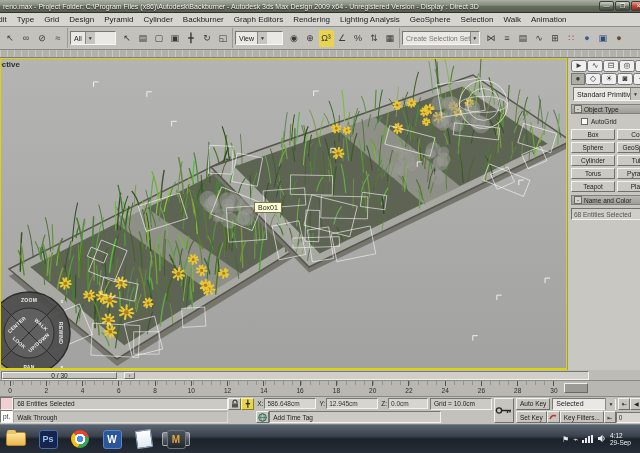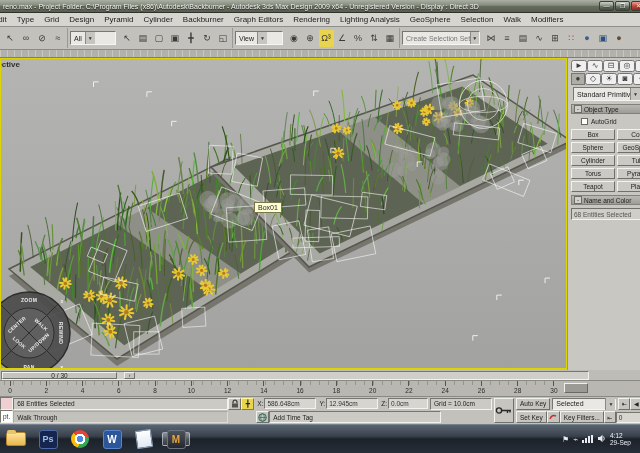--- a/index.html
+++ b/index.html
@@ -160,21 +160,21 @@
       <span class="mi"><span>Design</span></span>
       <span class="mi"><span>Pyramid</span></span>
       <span class="mi"><span>Cylinder</span></span>
       <span class="mi"><span>Backburner</span></span>
       <span class="mi"><span>Graph Editors</span></span>
       <span class="mi"><span>Rendering</span></span>
       <span class="mi"><span>Lighting Analysis</span></span>
       <span class="mi"><span>GeoSphere</span></span>
       <span class="mi"><span>Selection</span></span>
       <span class="mi"><span>Walk</span></span>
-      <span class="mi"><span>Modifiers</span></span>
+      <span class="mi"><span>Animation</span></span>
     </div>
 
   <div id="toolbar">
     <span class="tgroup">
 
     <button class="ticon">
           <span>↖</span>
         </button>
         <button class="ticon">
           <span>∞</span>

